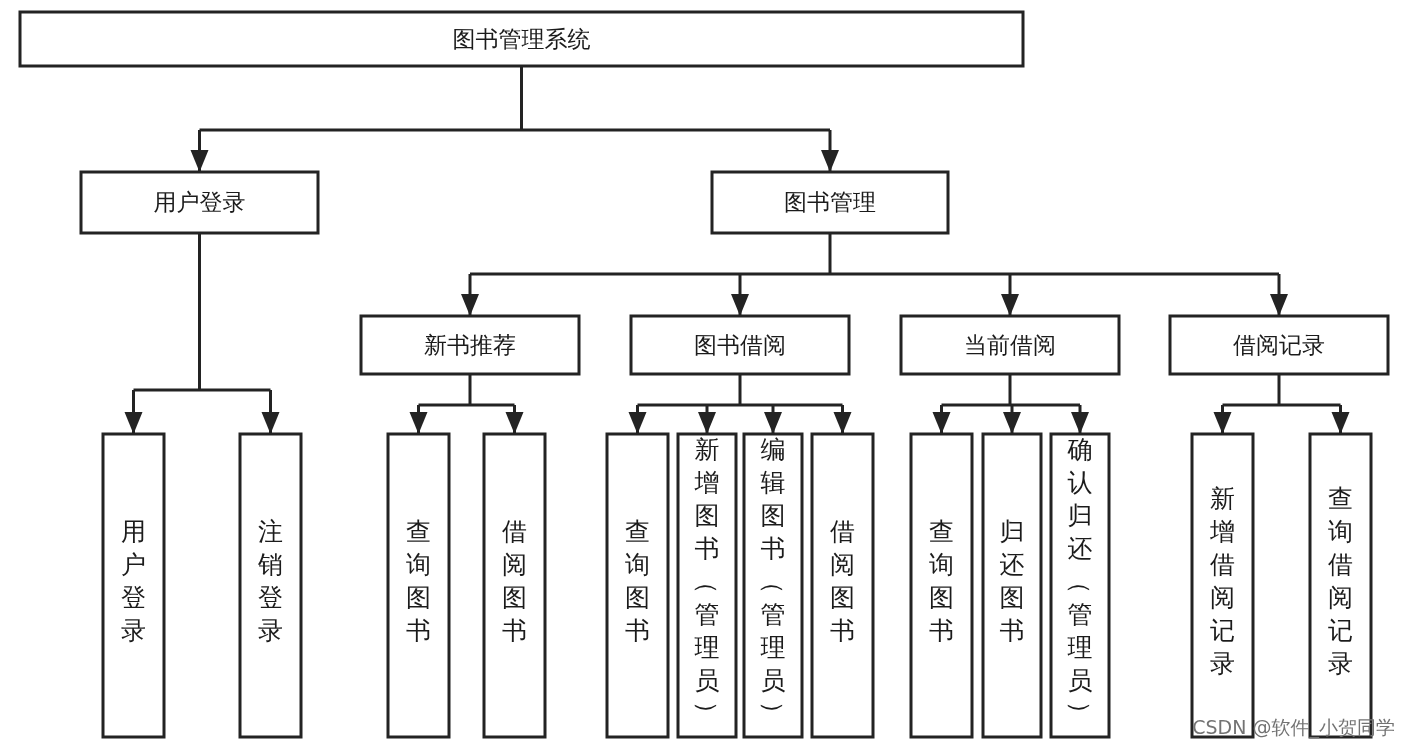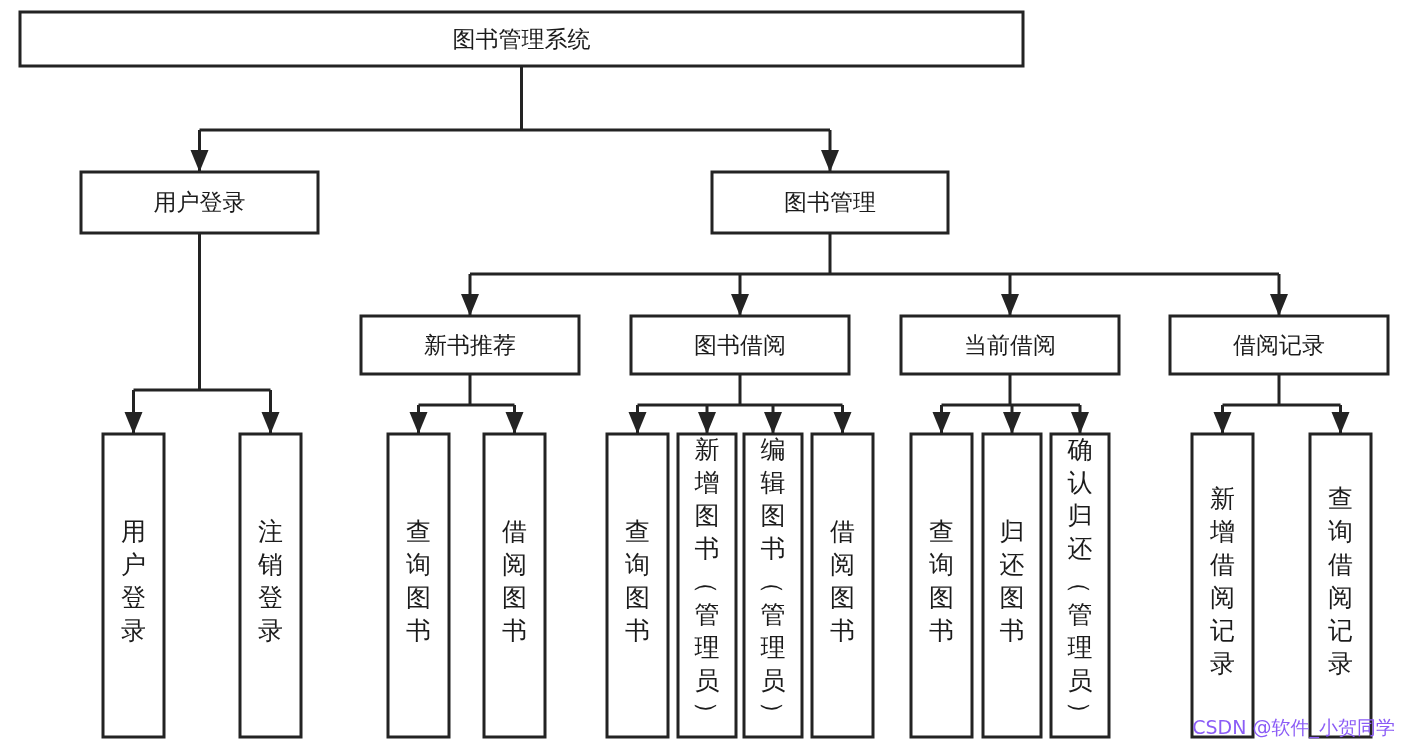--- a/index.html
+++ b/index.html
@@ -46,21 +46,21 @@
   .arrow-head {
     fill: #232323;
     stroke: none;
   }
   .watermark {
     position: absolute;
     right: 10px;
     bottom: 6px;
     font-family: "DejaVu Sans", "Liberation Sans", sans-serif;
     font-size: 19px;
-    color: #8b5cf6;
+    color: #737373;
     white-space: nowrap;
     user-select: none;
   }
 </style>
 </head>
 <body>
 
 <div id="diagram-root">
   <svg class="diagram" viewBox="0 0 1405 747" xmlns="http://www.w3.org/2000/svg">
     <g id="connectors-layer">

